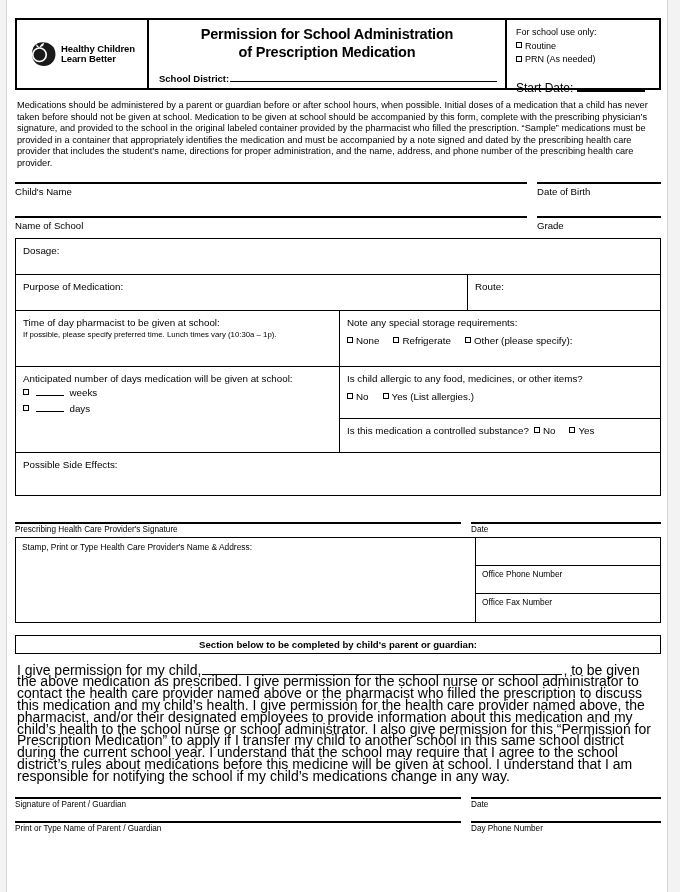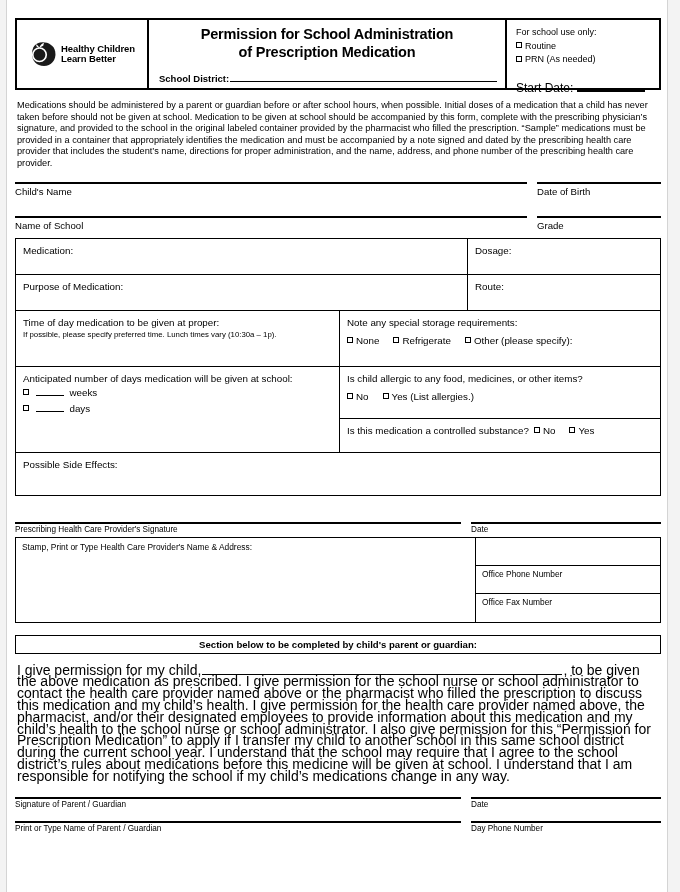--- a/index.html
+++ b/index.html
@@ -342,40 +342,37 @@
         <div class="fld narrow">
           <div class="ruleline"></div>
           <span class="lbl">Grade</span>
         </div>
       </div>
     </div>
 
     <div class="grid">
 
       <div class="grow">
-        <div class="gcell c-left-a bdr-r bdr-b h-med">
-          <span>Medication:</span>
-        </div>
         <div class="gcell c-right-a bdr-b h-med">
           <span>Dosage:</span>
         </div>
       </div>
 
       <div class="grow">
         <div class="gcell c-left-a bdr-r bdr-b h-med">
           <span>Purpose of Medication:</span>
         </div>
         <div class="gcell c-right-a bdr-b h-med">
           <span>Route:</span>
         </div>
       </div>
 
       <div class="grow">
         <div class="gcell c-left-b bdr-r bdr-b h-time">
-          <span>Time of day medication to be given at proper:</span>
+          <span>Time of day pharmacist to be given at school:</span>
           <span class="sub">If possible, please specify preferred time.  Lunch times vary (10:30a – 1p).</span>
         </div>
         <div class="gcell c-right-b bdr-b h-time">
           <span>Note any special storage requirements:</span>
           <div class="opt-row">
             <span class="opt"><span class="cb"></span><span>None</span></span>
             <span class="opt"><span class="cb"></span><span>Refrigerate</span></span>
             <span class="opt"><span class="cb"></span><span>Other (please specify):</span></span>
           </div>
         </div>

